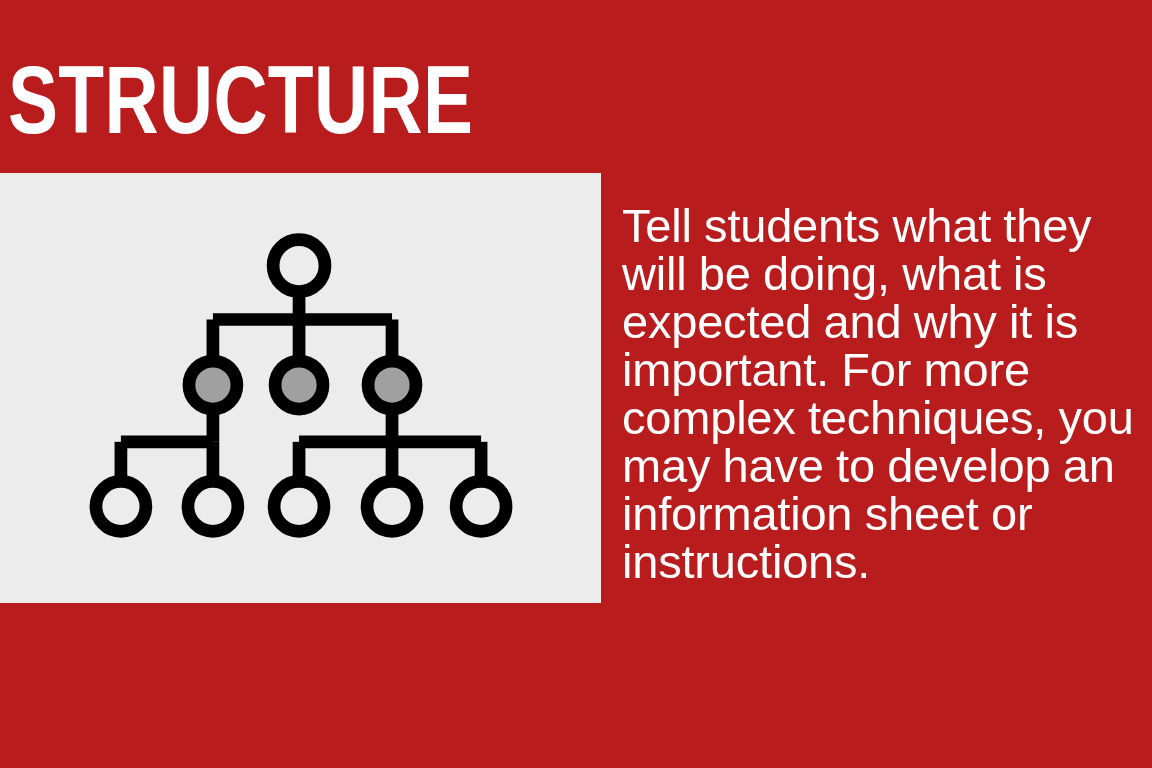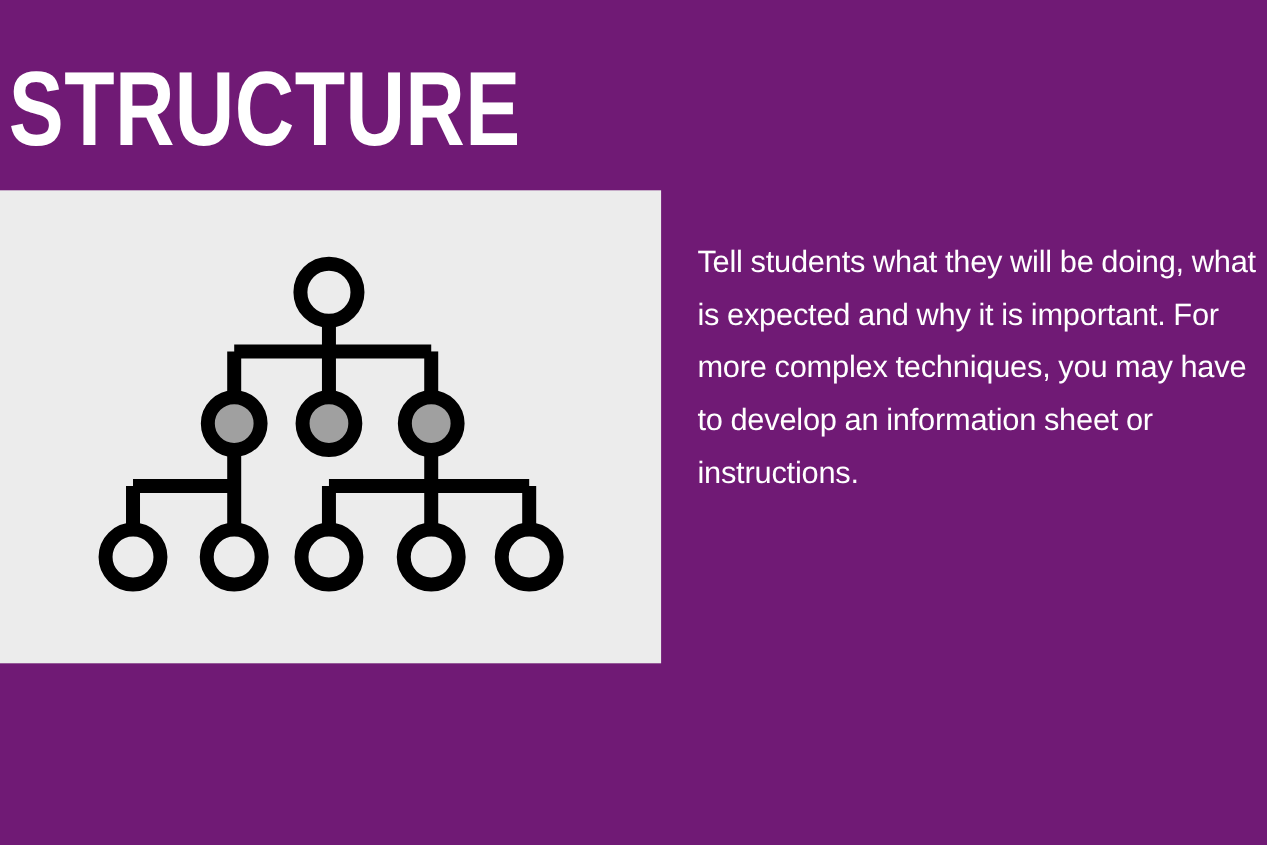--- a/index.html
+++ b/index.html
@@ -10,21 +10,21 @@
     width: 1152px;
     height: 768px;
     overflow: hidden;
     font-family: "Liberation Sans", sans-serif;
   }
 
   .slide {
     position: relative;
     width: 1152px;
     height: 768px;
-    background: #701a75;
+    background: #b91c1c;
     overflow: hidden;
   }
 
   
   .slide-title {
     position: absolute;
     left: 8px;
     top: 52px;
     margin: 0;
     color: #FFFFFF;
@@ -55,25 +55,25 @@
     width: 460px;
     height: 330px;
   }
 
   
   .body-copy {
     position: absolute;
     left: 622px;
     top: 202px;
     width: 518px;
-    margin: 12px;
+    margin: 0;
     color: #FFFFFF;
     font-family: "Liberation Sans", sans-serif;
     font-weight: 400;
-    font-size: 28px;
+    font-size: 47px;
     line-height: 48px;
     letter-spacing: -0.2px;
     word-spacing: -0.5px;
   }
 </style>
 </head>
 <body>
 
 <div class="slide">
 

